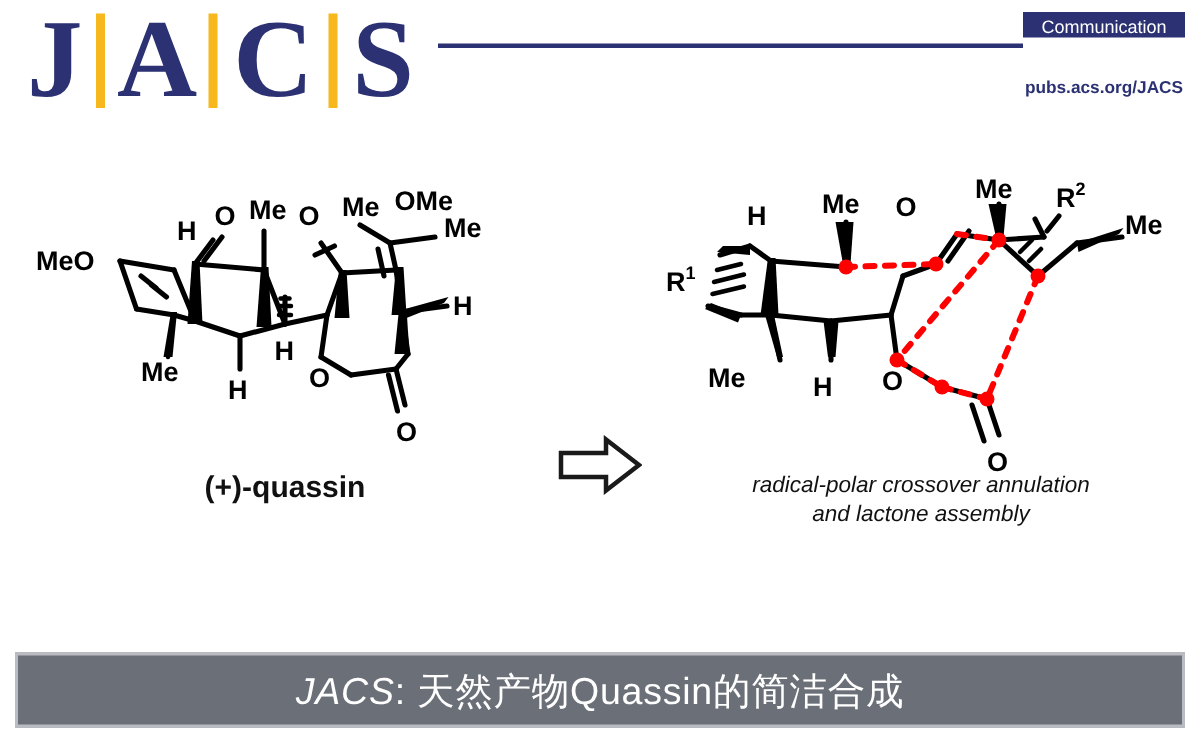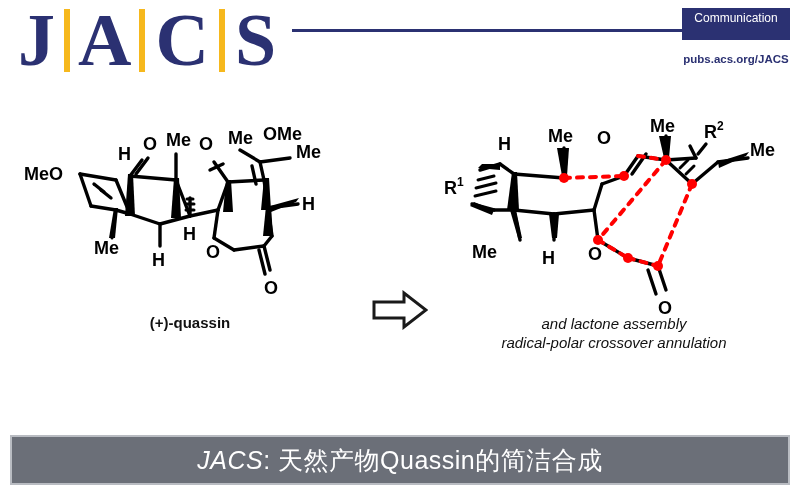--- a/index.html
+++ b/index.html
@@ -66,21 +66,21 @@
   .header-rule {
     position: absolute;
     left: 292px; top: 29px;
     width: 390px; height: 3px;
     background: #2b3172;
   }
 
   .comm-badge {
     position: absolute;
     left: 682px; top: 8px;
-    width: 108px; height: 32px;
+    width: 108px; height: 17px;
     background: #2b3172;
     color: #ffffff;
     font-size: 12px;
     line-height: 20px;
     text-align: center;
     font-family: "Liberation Sans", sans-serif;
   }
   .pubs-url {
     position: absolute;
     left: 682px; top: 37px;
@@ -117,21 +117,21 @@
   .cap {
     position: absolute;
     text-align: center;
     color: #111111;
   }
   .cap-left {
     left: 20px; top: 206px;
     width: 340px;
   }
   .cap-left .name {
-    font-size: 15px;
+    font-size: 20px;
     font-weight: 700;
     font-family: "Liberation Sans", sans-serif;
     margin-bottom: 3px;
   }
   .cap-left .steps {
     font-size: 16px;
     font-family: "Liberation Sans", sans-serif;
   }
   .cap-right {
     left: 440px; top: 206px;
@@ -374,22 +374,22 @@
         <text x="216" y="196">O</text>
       </g>
     </svg>
   </div>
 
   <div class="cap cap-left">
     <div class="name">(+)-quassin</div>
   </div>
 
   <div class="cap cap-right">
+    <div class="line">radical-polar crossover annulation</div>
     <div class="line">and lactone assembly</div>
-    <div class="line">radical-polar crossover annulation</div>
   </div>
 </div>
 
 <div class="banner">
   <div class="banner-text">
     <span class="lat">JACS</span><span>: </span><span>天然产物</span><span>Quassin</span><span>的简洁合成</span>
   </div>
 </div>
 
 </body></html>

